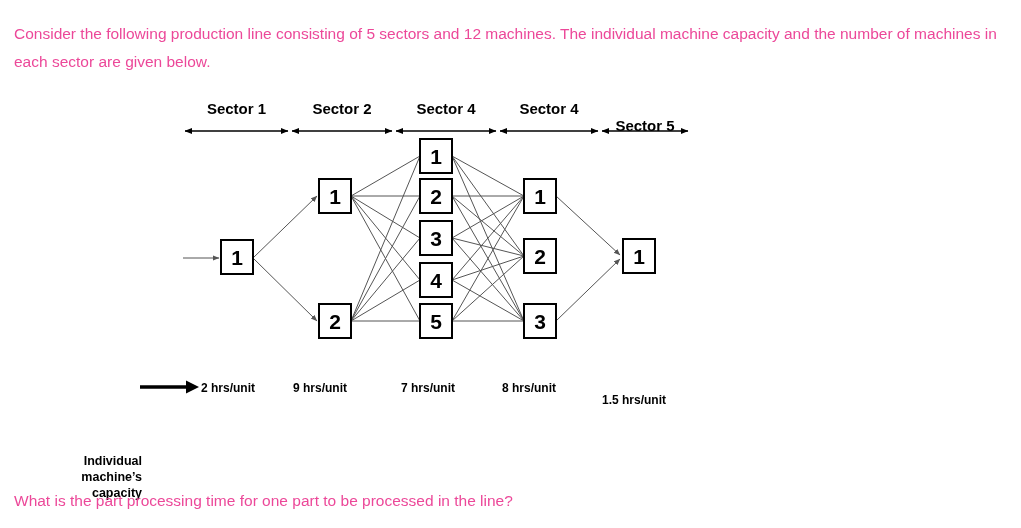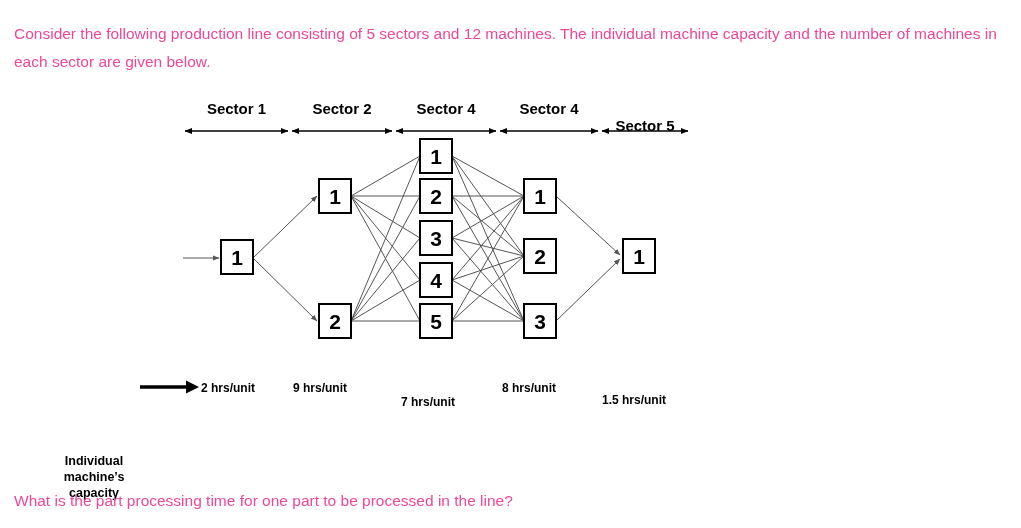--- a/index.html
+++ b/index.html
@@ -47,21 +47,21 @@
   }
   #capacity-caption{
     position:absolute;
     left:46px; top:358px;
     width:96px;
     font-family:"Liberation Sans", sans-serif;
     font-size:12.5px;
     font-weight:bold;
     color:#000000;
     line-height:16px;
-    text-align:center;
+    text-align:right;
   }
 </style>
 </head>
 <body>
 
 <div class="prose" id="intro-text">Consider the following production line consisting of 5 sectors and 12 machines. The individual machine capacity and the number of machines in each sector are given below.</div>
 
 <div id="diagram">
 
   <div class="sector-label" style="left:185px; top:5px; width:103px;">
@@ -203,19 +203,19 @@
   </svg>
 
   <div id="capacity-caption">
     <div>Individual</div>
     <div>machine’s</div>
     <div>capacity</div>
   </div>
 
   <div class="cap-label" style="left:201px; top:286px;">2 hrs/unit</div>
   <div class="cap-label" style="left:293px; top:286px;">9 hrs/unit</div>
-  <div class="cap-label" style="left:401px; top:286px;margin-top:14px;">7 hrs/unit</div>
+  <div class="cap-label" style="left:401px; top:286px;">7 hrs/unit</div>
   <div class="cap-label" style="left:502px; top:286px;">8 hrs/unit</div>
   <div class="cap-label" style="left:602px; top:286px;margin-top:12px;">1.5 hrs/unit</div>
 
 </div>
 
 <div class="prose" id="question-text">What is the part processing time for one part to be processed in the line?</div>
 
 </body></html>

